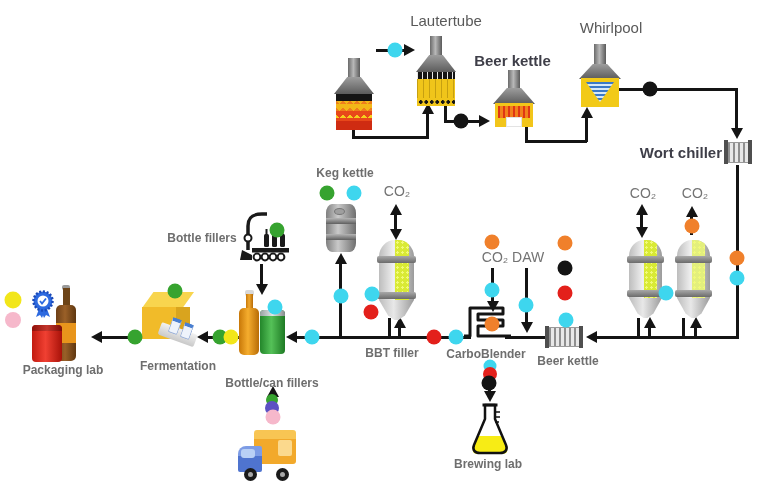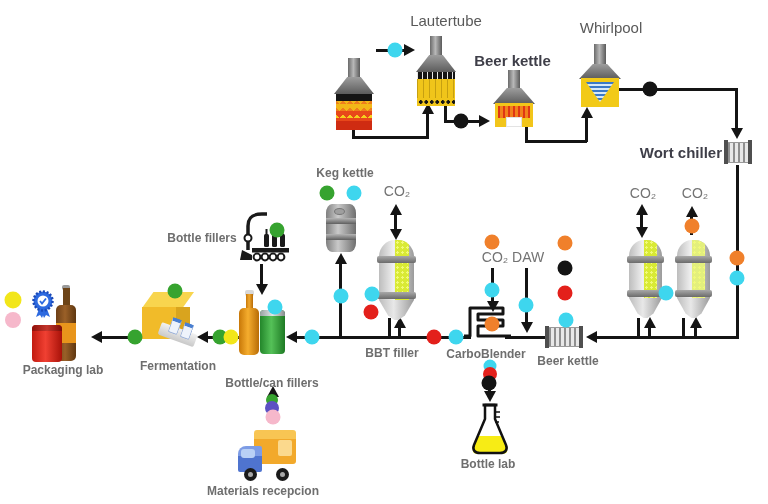--- a/index.html
+++ b/index.html
@@ -300,28 +300,27 @@
   <div class="lbl-big" style="left:400px;top:12px;width:92px">Lautertube</div>
   <div class="lbl-big" style="left:566px;top:19px;width:90px">Whirlpool</div>
   <div class="lbl-dark" style="left:470px;top:52px;width:85px">Beer kettle</div>
   <div class="lbl-dark r" style="left:630px;top:144px;width:92px">Wort chiller</div>
   <div class="co2" style="left:627px;top:185px;width:32px">CO₂</div>
   <div class="co2" style="left:679px;top:185px;width:32px">CO₂</div>
   <div class="co2" style="left:381px;top:183px;width:32px">CO₂</div>
   <div class="co2" style="left:477px;top:249px;width:72px">CO₂ DAW</div>
   <div class="lbl" style="left:532px;top:354px;width:72px">Beer kettle</div>
   <div class="lbl" style="left:444px;top:347px;width:84px">CarboBlender</div>
-  <div class="lbl" style="left:446px;top:457px;width:84px">Bottle lab</div>
+  <div class="lbl" style="left:446px;top:457px;width:84px">Brewing lab</div>
   <div class="lbl" style="left:360px;top:346px;width:64px">BBT filler</div>
   <div class="lbl" style="left:312px;top:166px;width:66px">Keg kettle</div>
   <div class="lbl" style="left:158px;top:231px;width:88px">Bottle fillers</div>
   <div class="lbl" style="left:218px;top:376px;width:108px">Bottle/can fillers</div>
   <div class="lbl" style="left:140px;top:359px;width:76px">Fermentation</div>
   <div class="lbl" style="left:19px;top:363px;width:88px">Packaging lab</div>
-  <div class="lbl" style="left:203px;top:484px;width:120px">Materials recepcion</div>
 
 <span class="dot" style="width: 15px; height: 15px; left: 395px; top: 50px; background: rgb(62, 214, 238);"></span>
     <span class="dot" style="width: 15px; height: 15px; left: 461px; top: 121px; background: rgb(20, 20, 20);"></span>
     <span class="dot" style="width: 15px; height: 15px; left: 650px; top: 89px; background: rgb(20, 20, 20);"></span>
     <span class="dot" style="width: 15px; height: 15px; left: 737px; top: 258px; background: rgb(240, 128, 43);"></span>
     <span class="dot" style="width: 15px; height: 15px; left: 737px; top: 278px; background: rgb(62, 214, 238);"></span>
     <span class="dot" style="width: 15px; height: 15px; left: 692px; top: 226px; background: rgb(240, 128, 43);"></span>
     <span class="dot" style="width: 15px; height: 15px; left: 666px; top: 293px; background: rgb(62, 214, 238);"></span>
     <span class="dot" style="width: 15px; height: 15px; left: 565px; top: 243px; background: rgb(240, 128, 43);"></span>
     <span class="dot" style="width: 15px; height: 15px; left: 565px; top: 268px; background: rgb(20, 20, 20);"></span>

